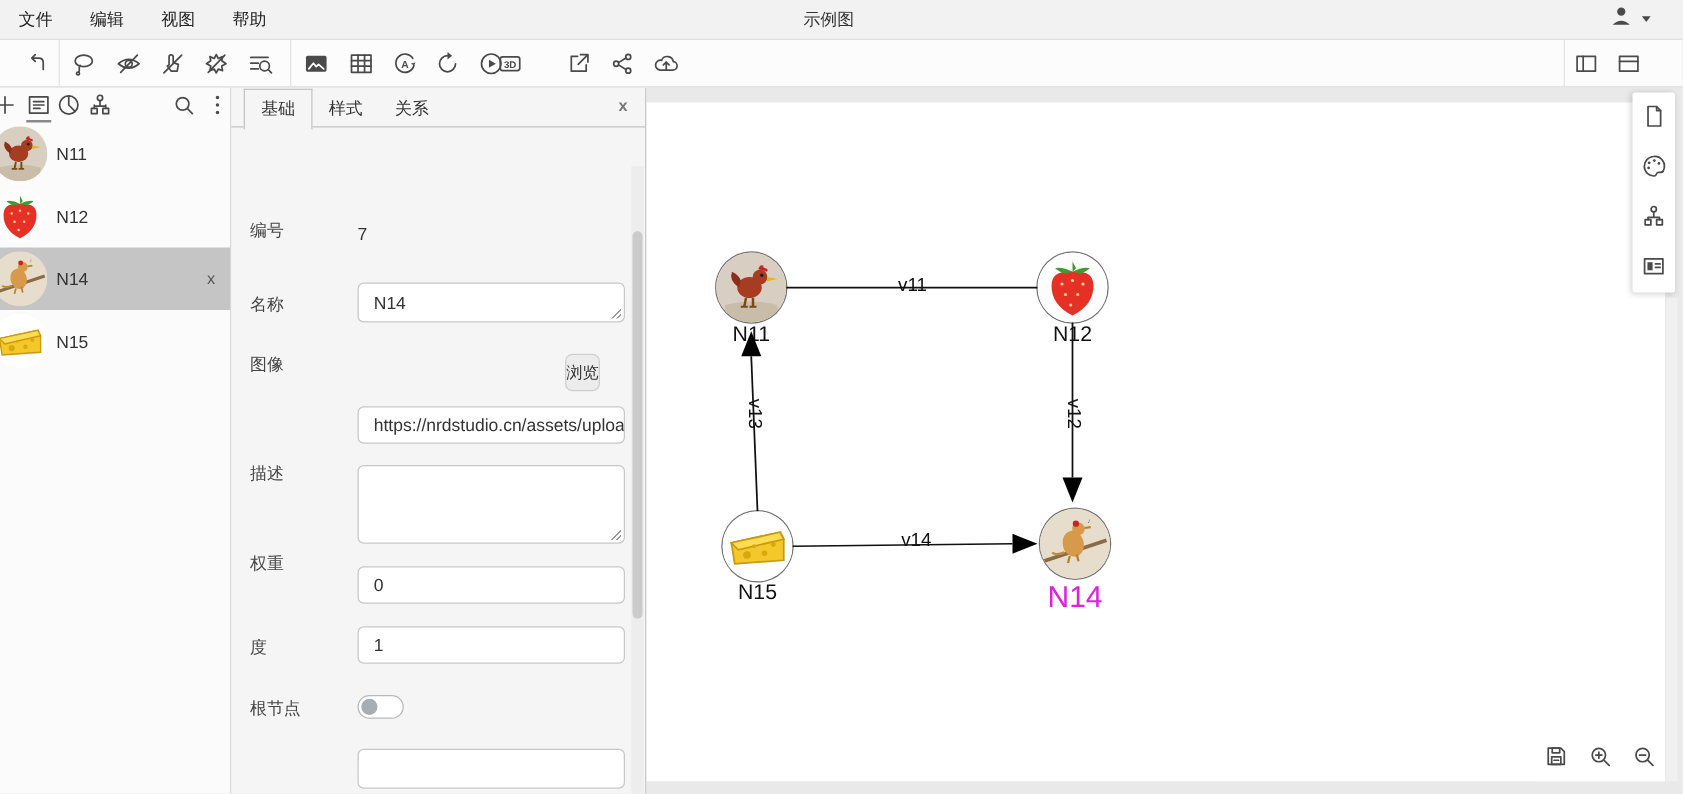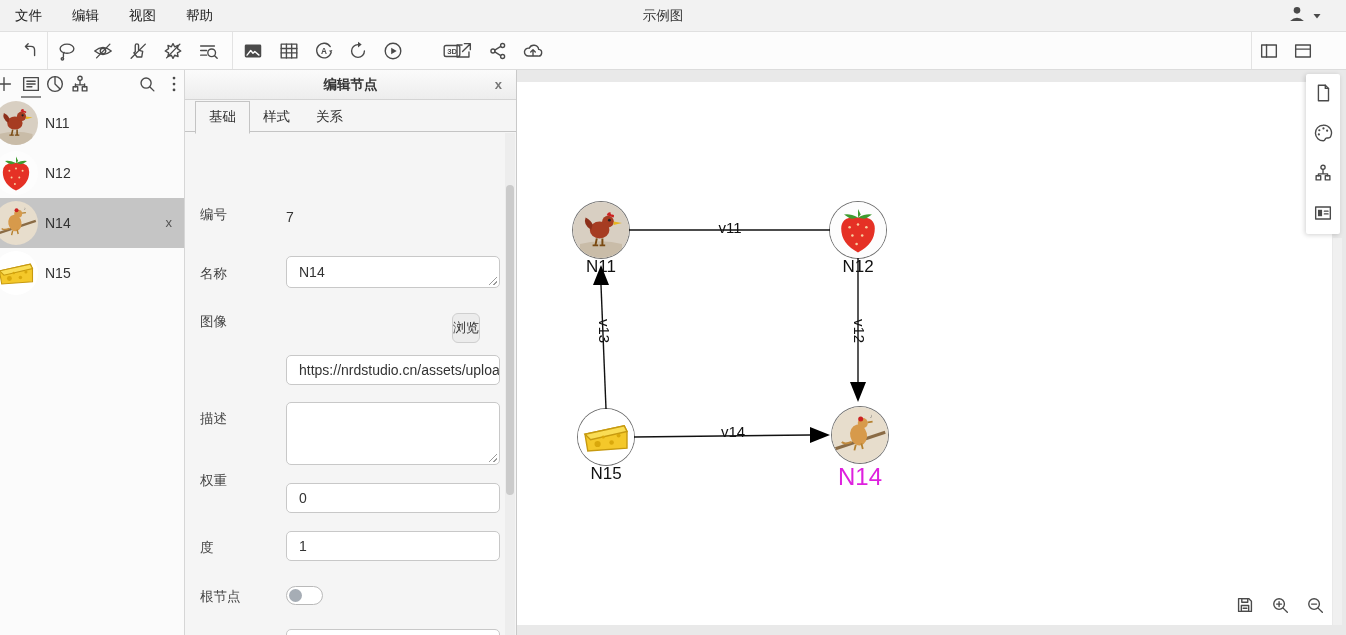--- a/index.html
+++ b/index.html
@@ -165,21 +165,21 @@
           <path d="M19 12 A7 7 0 1 1 12 5"></path>
           <path class="fl" d="M12 1.8 L12 8.2 L16 5 Z"></path>
         </svg>
       </div>
       <div class="tb-icon" style="left: 381px;">
         <svg class="ic" width="22" height="22" viewBox="0 0 24 24">
           <circle cx="12" cy="12" r="8.5"></circle>
           <path class="fl" d="M10 8.5 L16 12 L10 15.5 Z"></path>
         </svg>
       </div>
-      <div class="tb-icon" style="left: 440px;">
+      <div class="tb-icon" style="left: 396px;">
         <svg class="ic" width="22" height="22" viewBox="0 0 24 24">
           <rect x="3.5" y="6" width="17" height="12" rx="2"></rect>
           <text x="6.7" y="15.4" font-size="8.5" font-weight="bold">3D</text>
         </svg>
       </div>
       <div class="tb-icon" style="left: 451px;">
         <svg class="ic" width="22" height="22" viewBox="0 0 24 24">
           <path d="M11 5.5 H5.5 V18.5 H18.5 V13"></path>
           <path d="M13.5 4 H20 V10.5 M20 4 L11.5 12.5"></path>
         </svg>
@@ -315,21 +315,20 @@
                 <circle cx="29" cy="19" r="1.4"></circle>
                 <circle cx="18" cy="20" r="1.1"></circle>
               </g>
             </svg></div>
           <div class="nl-label">N15</div>
         </div>
       </div>
   </div>
 
   <div id="editpanel">
-    <div id="ep-header">编辑节点</div>
     <div id="ep-close">x</div>
     <div id="ep-tabs">
       <span class="ep-tab active">基础</span><span class="ep-tab">样式</span><span class="ep-tab">关系</span>
     </div>
     <div id="ep-body">
       <div class="fld-label" style="top:74px">编号</div>
       <div class="fld-value" style="top:77px">7</div>
 
       <div class="fld-label" style="top:133px">名称</div>
       <div class="inp" style="top:124px; height:32px; line-height:30px;">
@@ -337,21 +336,21 @@
         <span class="resize-corner"></span>
       </div>
 
       <div class="fld-label" style="top:181px">图像</div>
       <div id="ep-avatar"><svg width="100%" height="100%" viewBox="0 0 40 40"></svg></div>
       <div id="ep-browse">浏览</div>
       <div class="inp" style="top:223px; height:30px;">
         <span>https://nrdstudio.cn/assets/uploa</span>
       </div>
 
-      <div class="fld-label" style="top:278px">描述</div>
+      <div class="fld-label" style="top:268px">描述</div>
       <div class="inp" style="top:270px; height:63px;">
         <span></span>
         <span class="resize-corner"></span>
       </div>
 
       <div class="fld-label" style="top:340px">权重</div>
       <div class="inp" style="top:351px; height:30px;">
         <span>0</span>
       </div>
 

